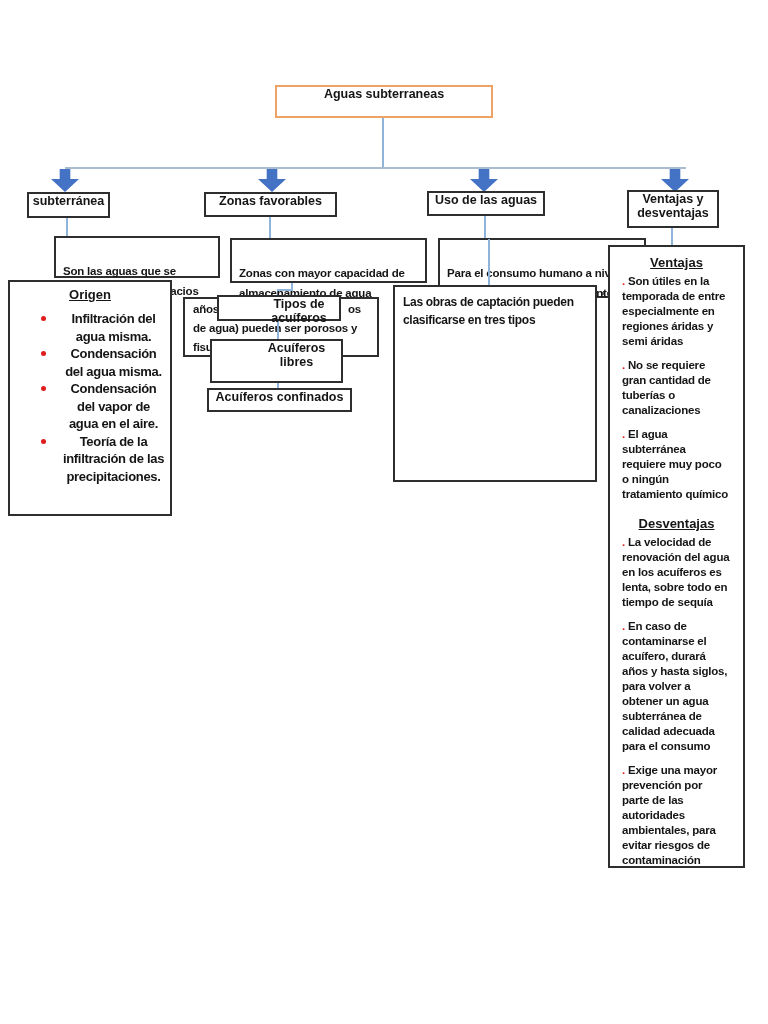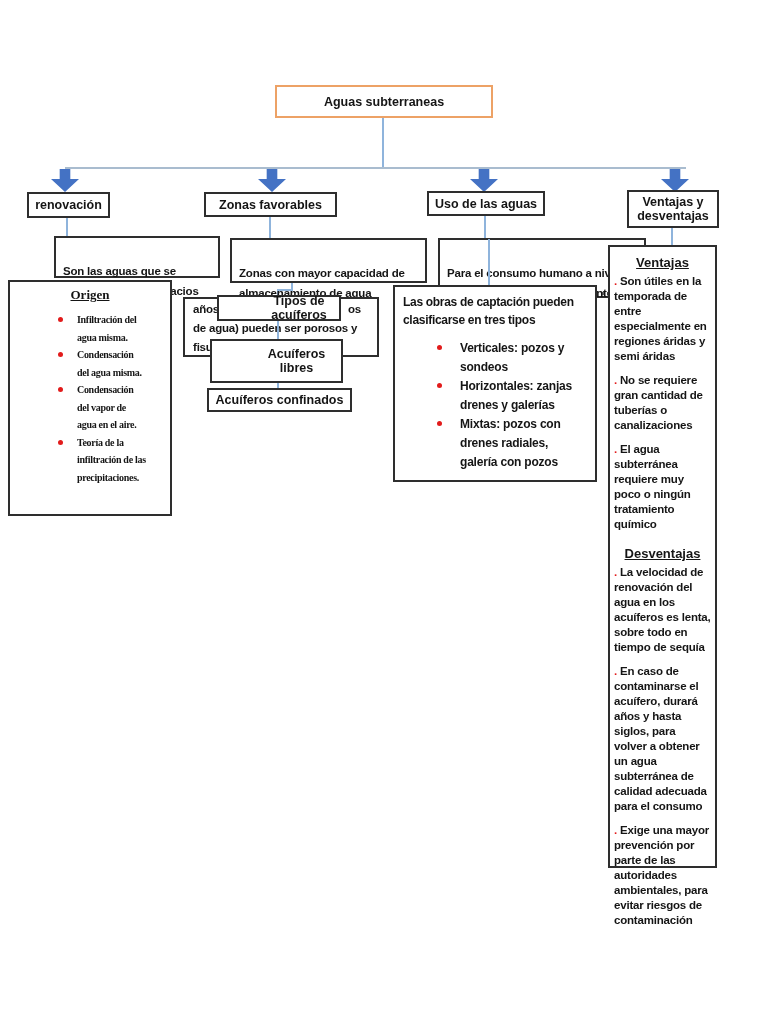--- a/index.html
+++ b/index.html
@@ -6,34 +6,34 @@
   .canvas{
     position:relative;width:768px;height:1024px;background:#ffffff;
     font-family:"Liberation Sans",sans-serif;font-weight:bold;color:#151515;
     overflow:hidden;
   }
   .box{
     position:absolute;background:#ffffff;border:2px solid #2e2e2e;
     box-sizing:border-box;z-index:2;
   }
   .orange{border-color:#eda266;}
-  .flexc{display:flex;align-items:center;justify-content:center;text-align:center;}
+  .flexc{display:flex;align-items:flex-start;justify-content:center;text-align:center;}
   .pre{white-space:pre-line;}
   .connv{position:absolute;width:2px;background:#8fb4dc;z-index:1;}
   .connh{position:absolute;height:2px;background:#a9bccf;z-index:1;}
   .connv.over{z-index:3;}
   .arrow{
     position:absolute;width:28px;height:23px;background:#4472c4;z-index:2;
     clip-path:polygon(50% 100%,0 43%,31% 43%,31% 0,69% 0,69% 43%,100% 43%);
   }
   .hdr{font-size:12.5px;line-height:14px;}
   .body-sm{font-size:11.5px;letter-spacing:-0.2px;line-height:20px;padding:3px 7px;margin-left:48px;}
   .ultitle{text-decoration:underline;text-align:center;display:block;font-size:13px;}
-  .o-item{position:relative;padding-left:47px;font-size:10px;letter-spacing:-0.3px;
-          line-height:17.5px;margin:0;list-style:none;}
+  .o-item{position:relative;padding-left:47px;font-size:13px;letter-spacing:-0.3px;
+          line-height:17.5px;margin:0;list-style:none;text-align:center;}
   .u-item{position:relative;padding-left:57px;font-size:12px;letter-spacing:-0.2px;
           line-height:19px;margin:0;list-style:none;}
   .dotb{position:absolute;width:5px;height:5px;border-radius:50%;background:#e21b1b;top:6px;}
   .o-item .dotb{left:28px;}
   .u-item .dotb{left:34px;}
   ul{margin:0;padding:0;}
   .red{color:#e21b1b;margin-right:3px;}
   .v-item{margin:9px 0 0 0;font-size:11.5px;letter-spacing:-0.2px;line-height:15px;}
   .vh{margin:4px 0 0 0;}
   .occluded-strip{
@@ -54,21 +54,21 @@
 
   <div class="connv" style="left:382px;top:118px;height:50px;"></div>
   <div class="connh" style="left:65px;top:167px;width:621px;"></div>
 
   <div class="arrow" style="left:51px;top:169px;"></div>
   <div class="arrow" style="left:258px;top:169px;"></div>
   <div class="arrow" style="left:470px;top:169px;"></div>
   <div class="arrow" style="left:661px;top:169px;"></div>
 
   <div class="box flexc hdr" style="left:27px;top:192px;width:83px;height:26px;">
-    <span>renovación</span>
+    <span>subterránea</span>
   </div>
   <div class="box flexc hdr" style="left:204px;top:192px;width:133px;height:25px;">
     <span>Zonas favorables</span>
   </div>
   <div class="box flexc hdr" style="left:427px;top:191px;width:118px;height:25px;">
     <span>Uso de las aguas</span>
   </div>
   <div class="box flexc hdr pre" style="left:627px;top:190px;width:92px;height:38px;">
     <span class="pre">Ventajas y
 desventajas</span>
@@ -78,21 +78,21 @@
   <div class="connv" style="left:269px;top:217px;height:21px;"></div>
   <div class="connv" style="left:484px;top:216px;height:23px;"></div>
   <div class="connv over" style="left:488px;top:239px;height:47px;"></div>
   <div class="connv" style="left:671px;top:228px;height:17px;"></div>
 
   <div class="box body-sm pre" style="left:6px;top:236px;width:166px;height:42px;">
     <span class="pre">Son las aguas que se
 ubican entre los espacios</span>
   </div>
 
-  <div class="box" style="left:8px;top:280px;width:164px;height:236px;padding:5px 20px;font-family:Liberation Serif, serif;">
+  <div class="box" style="left:8px;top:280px;width:164px;height:236px;padding:5px 3px;">
     <span class="ultitle">Origen</span>
     <ul style="margin-top:8px;">
       <li class="o-item">
         <span class="dotb"></span>
         <span class="pre">Infiltración del
 agua misma.</span>
       </li>
       <li class="o-item">
         <span class="dotb"></span>
         <span class="pre">Condensación
@@ -147,41 +147,23 @@
 
   <div class="box body-sm pre" style="left:390px;top:238px;width:208px;height:60px;">
     <span class="pre">Para el consumo humano a nivel
 mundial, para el mantenimiento</span>
     <span class="occluded-strip"></span>
   </div>
 
   <div class="box overlay" style="left:393px;top:285px;width:204px;height:197px;padding:6px 8px;">
     <span class="pre" style="font-size:12px;letter-spacing:-0.3px;line-height:18px;display:block;">Las obras de captación pueden
 clasificarse en tres tipos</span>
-    <ul style="margin-top:10px;">
-      <li class="u-item">
-        <span class="dotb"></span>
-        <span class="pre">Verticales: pozos y
-sondeos</span>
-      </li>
-      <li class="u-item">
-        <span class="dotb"></span>
-        <span class="pre">Horizontales: zanjas
-drenes y galerías</span>
-      </li>
-      <li class="u-item">
-        <span class="dotb"></span>
-        <span class="pre">Mixtas: pozos con
-drenes radiales,
-galería con pozos</span>
-      </li>
-    </ul>
   </div>
 
-  <div class="box" style="left:608px;top:245px;width:109px;height:623px;padding:8px 4px;">
+  <div class="box" style="left:608px;top:245px;width:137px;height:623px;padding:8px 12px;">
 
     <span class="ultitle">Ventajas</span>
 
     <p class="v-item vh">
       <span class="red">.</span><span>Son útiles en la temporada de entre especialmente en regiones áridas y semi áridas</span>
     </p>
     <p class="v-item">
       <span class="red">.</span><span>No se requiere gran cantidad de tuberías o canalizaciones</span>
     </p>
     <p class="v-item">

